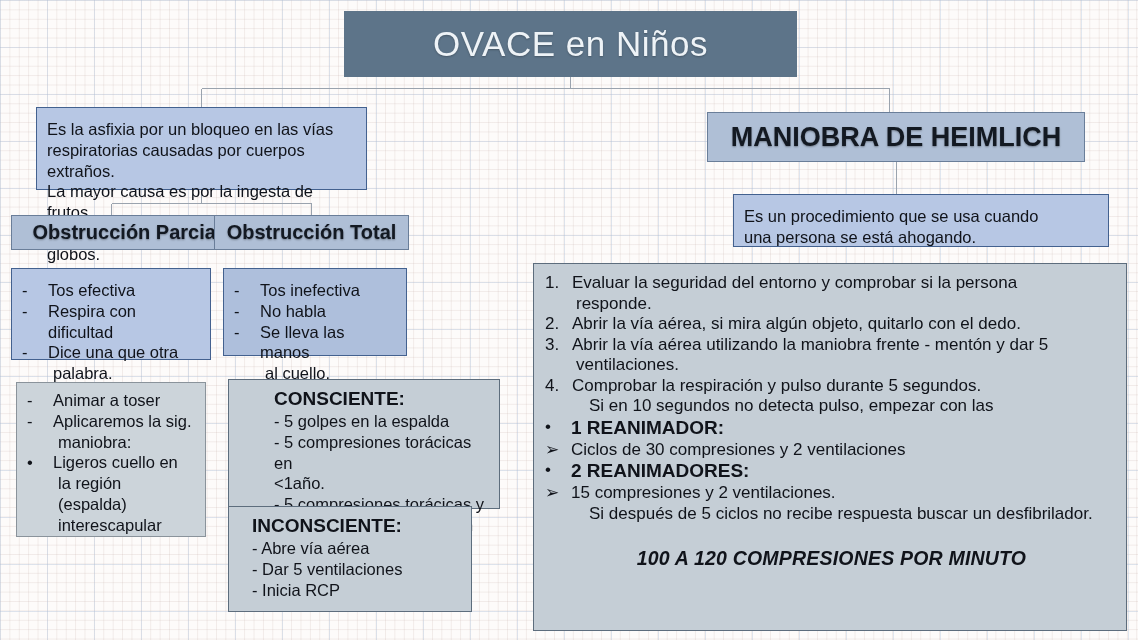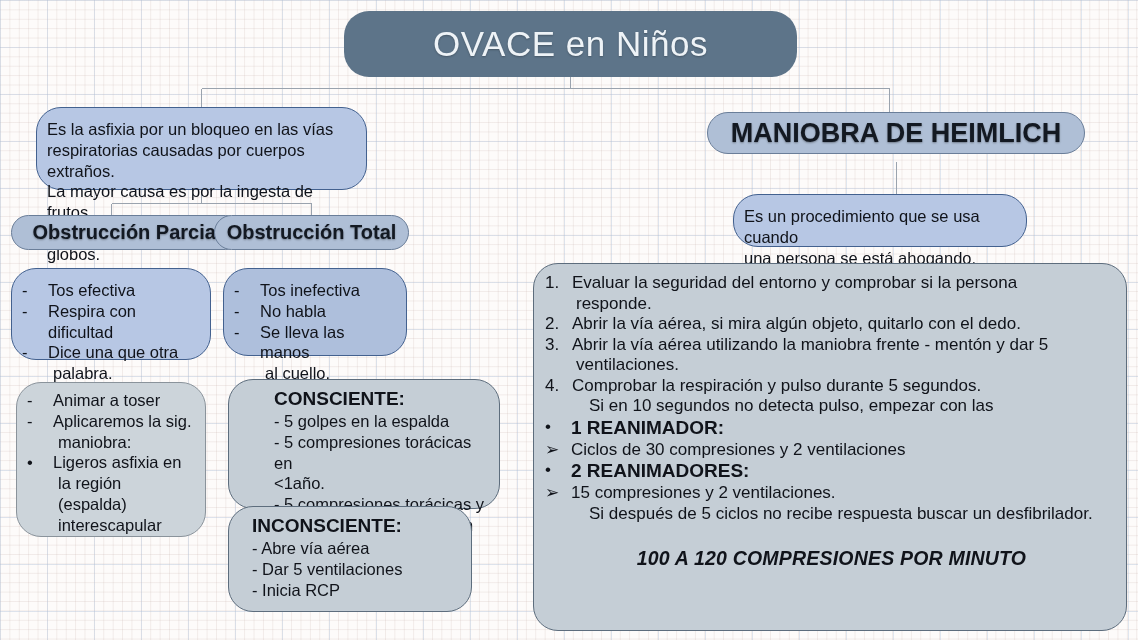--- a/index.html
+++ b/index.html
@@ -24,21 +24,20 @@
   #connectors {
     position: absolute;
     left: 0; top: 0;
     width: 1138px; height: 640px;
     pointer-events: none;
   }
   .box {
     position: absolute;
     box-sizing: border-box;
     color: #10131a;
-    border-radius: 25px;
   }
 
   
   .title-bar {
     background: #5d7489;
     border: none;
     display: flex;
     align-items: center;
     justify-content: center;
     color: #eef3f7;
@@ -116,22 +115,22 @@
   #title            { left: 344px;  top: 11px;  width: 453px; height: 66px; }
   #intro            { left: 36px;   top: 107px; width: 331px; height: 83px; }
   #obs-parcial      { left: 11px;   top: 215px; width: 232px; height: 35px; font-size: 20px; }
   #obs-total        { left: 214px;  top: 215px; width: 195px; height: 35px; font-size: 20px; text-align: right; }
   #parcial-signs    { left: 11px;   top: 268px; width: 200px; height: 92px; }
   #total-signs      { left: 223px;  top: 268px; width: 184px; height: 88px; }
   #parcial-actions  { left: 16px;   top: 382px; width: 190px; height: 155px; }
   #consciente       { left: 228px;  top: 379px; width: 272px; height: 130px; padding-left: 45px; }
   #inconsciente     { left: 228px;  top: 506px; width: 244px; height: 106px; padding-left: 23px; }
 
-  #heimlich-head    { left: 707px;  top: 112px; width: 378px; height: 42px; font-size: 27px; }
-  #heimlich-desc    { left: 733px;  top: 194px; width: 294px; height: 53px; }
+  #heimlich-head    { left: 707px;  top: 112px; width: 378px; height: 50px; font-size: 27px; }
+  #heimlich-desc    { left: 733px;  top: 194px; width: 376px; height: 53px; }
   #heimlich-steps   { left: 533px;  top: 263px; width: 594px; height: 368px; }
 
   #heimlich-steps .inner {
     padding: 9px 8px 6px 11px;
     font-size: 17px;
     line-height: 1.21;
   }
 </style>
 </head>
 <body>
@@ -218,21 +217,21 @@
         <span class="mk">-</span>
         <span class="tx">Animar a toser</span>
       </div>
       <div class="li">
         <span class="mk">-</span>
         <span class="tx">Aplicaremos la sig.</span>
       </div>
       <div class="indent">maniobra:</div>
       <div class="li">
         <span class="mk">•</span>
-        <span class="tx"> Ligeros asfixia en</span>
+        <span class="tx"> Ligeros cuello en</span>
       </div>
       <div class="indent">la región</div>
       <div class="indent">(espalda)</div>
       <div class="indent">interescapular</div>
     </div>
   </div>
 
   <div class="box gray-box gray-box-dark" id="consciente">
     <div class="strong">CONSCIENTE:</div>
     <span class="plain-line">- 5 golpes en la espalda</span>

